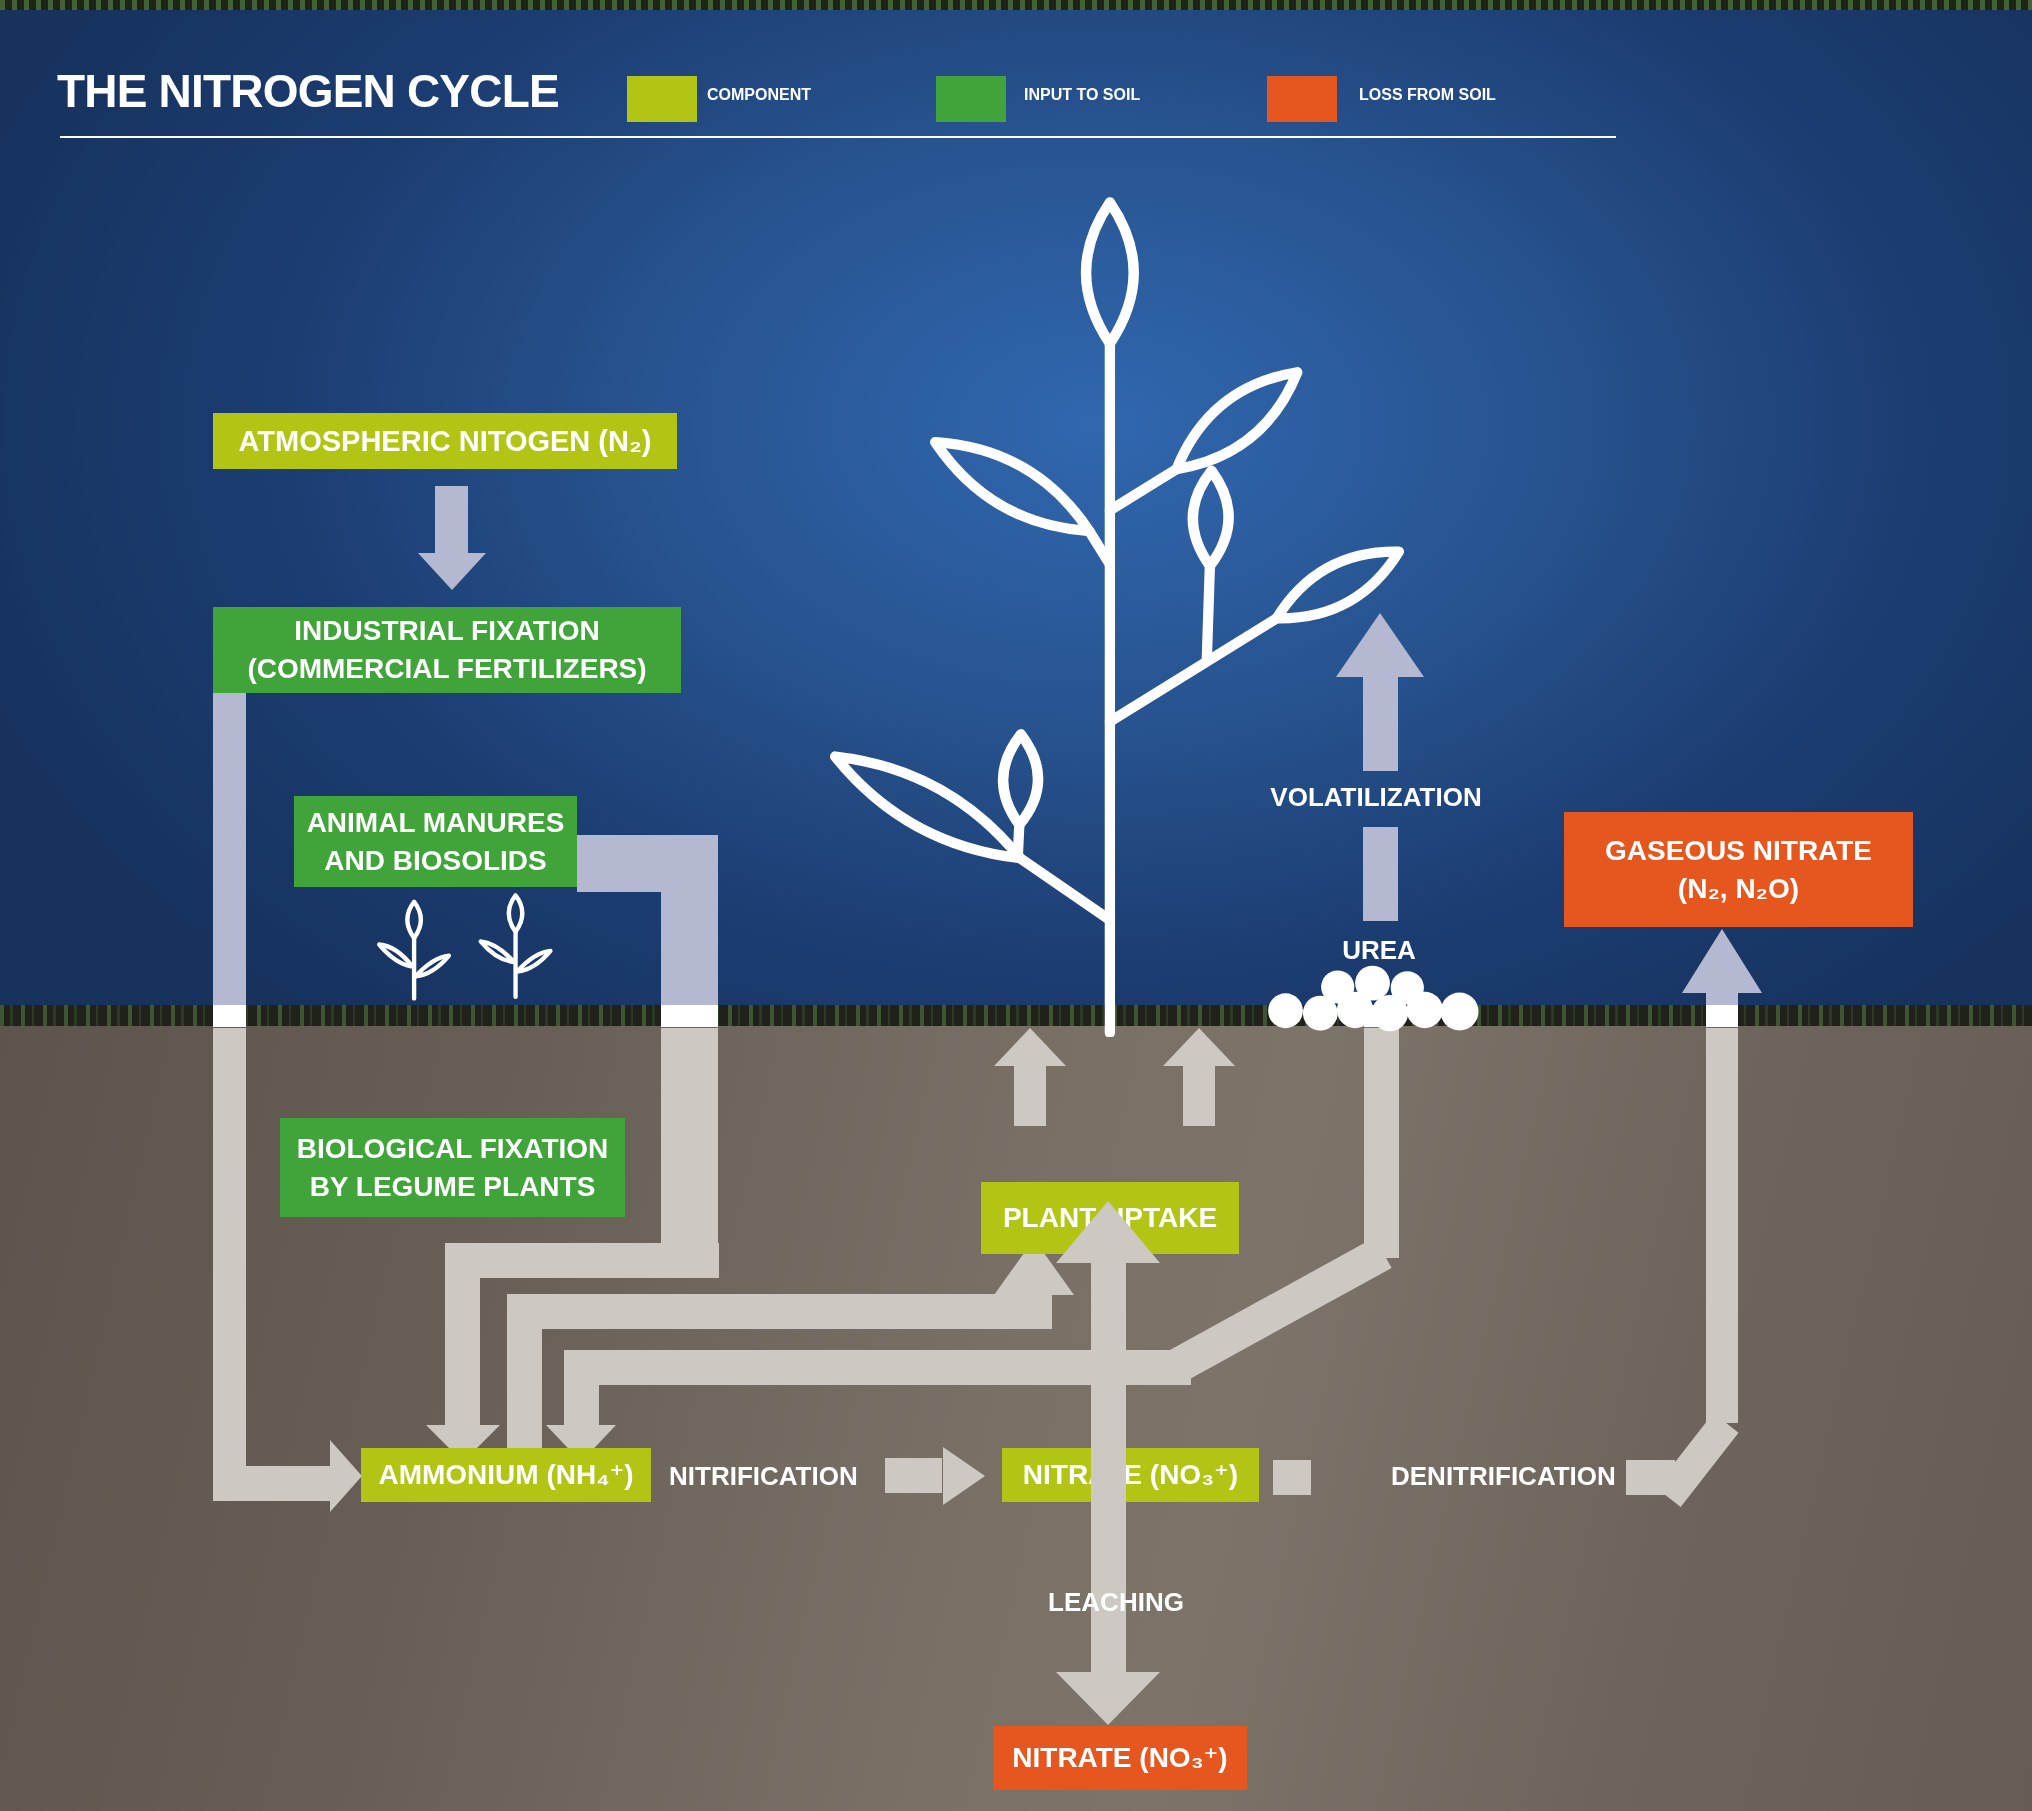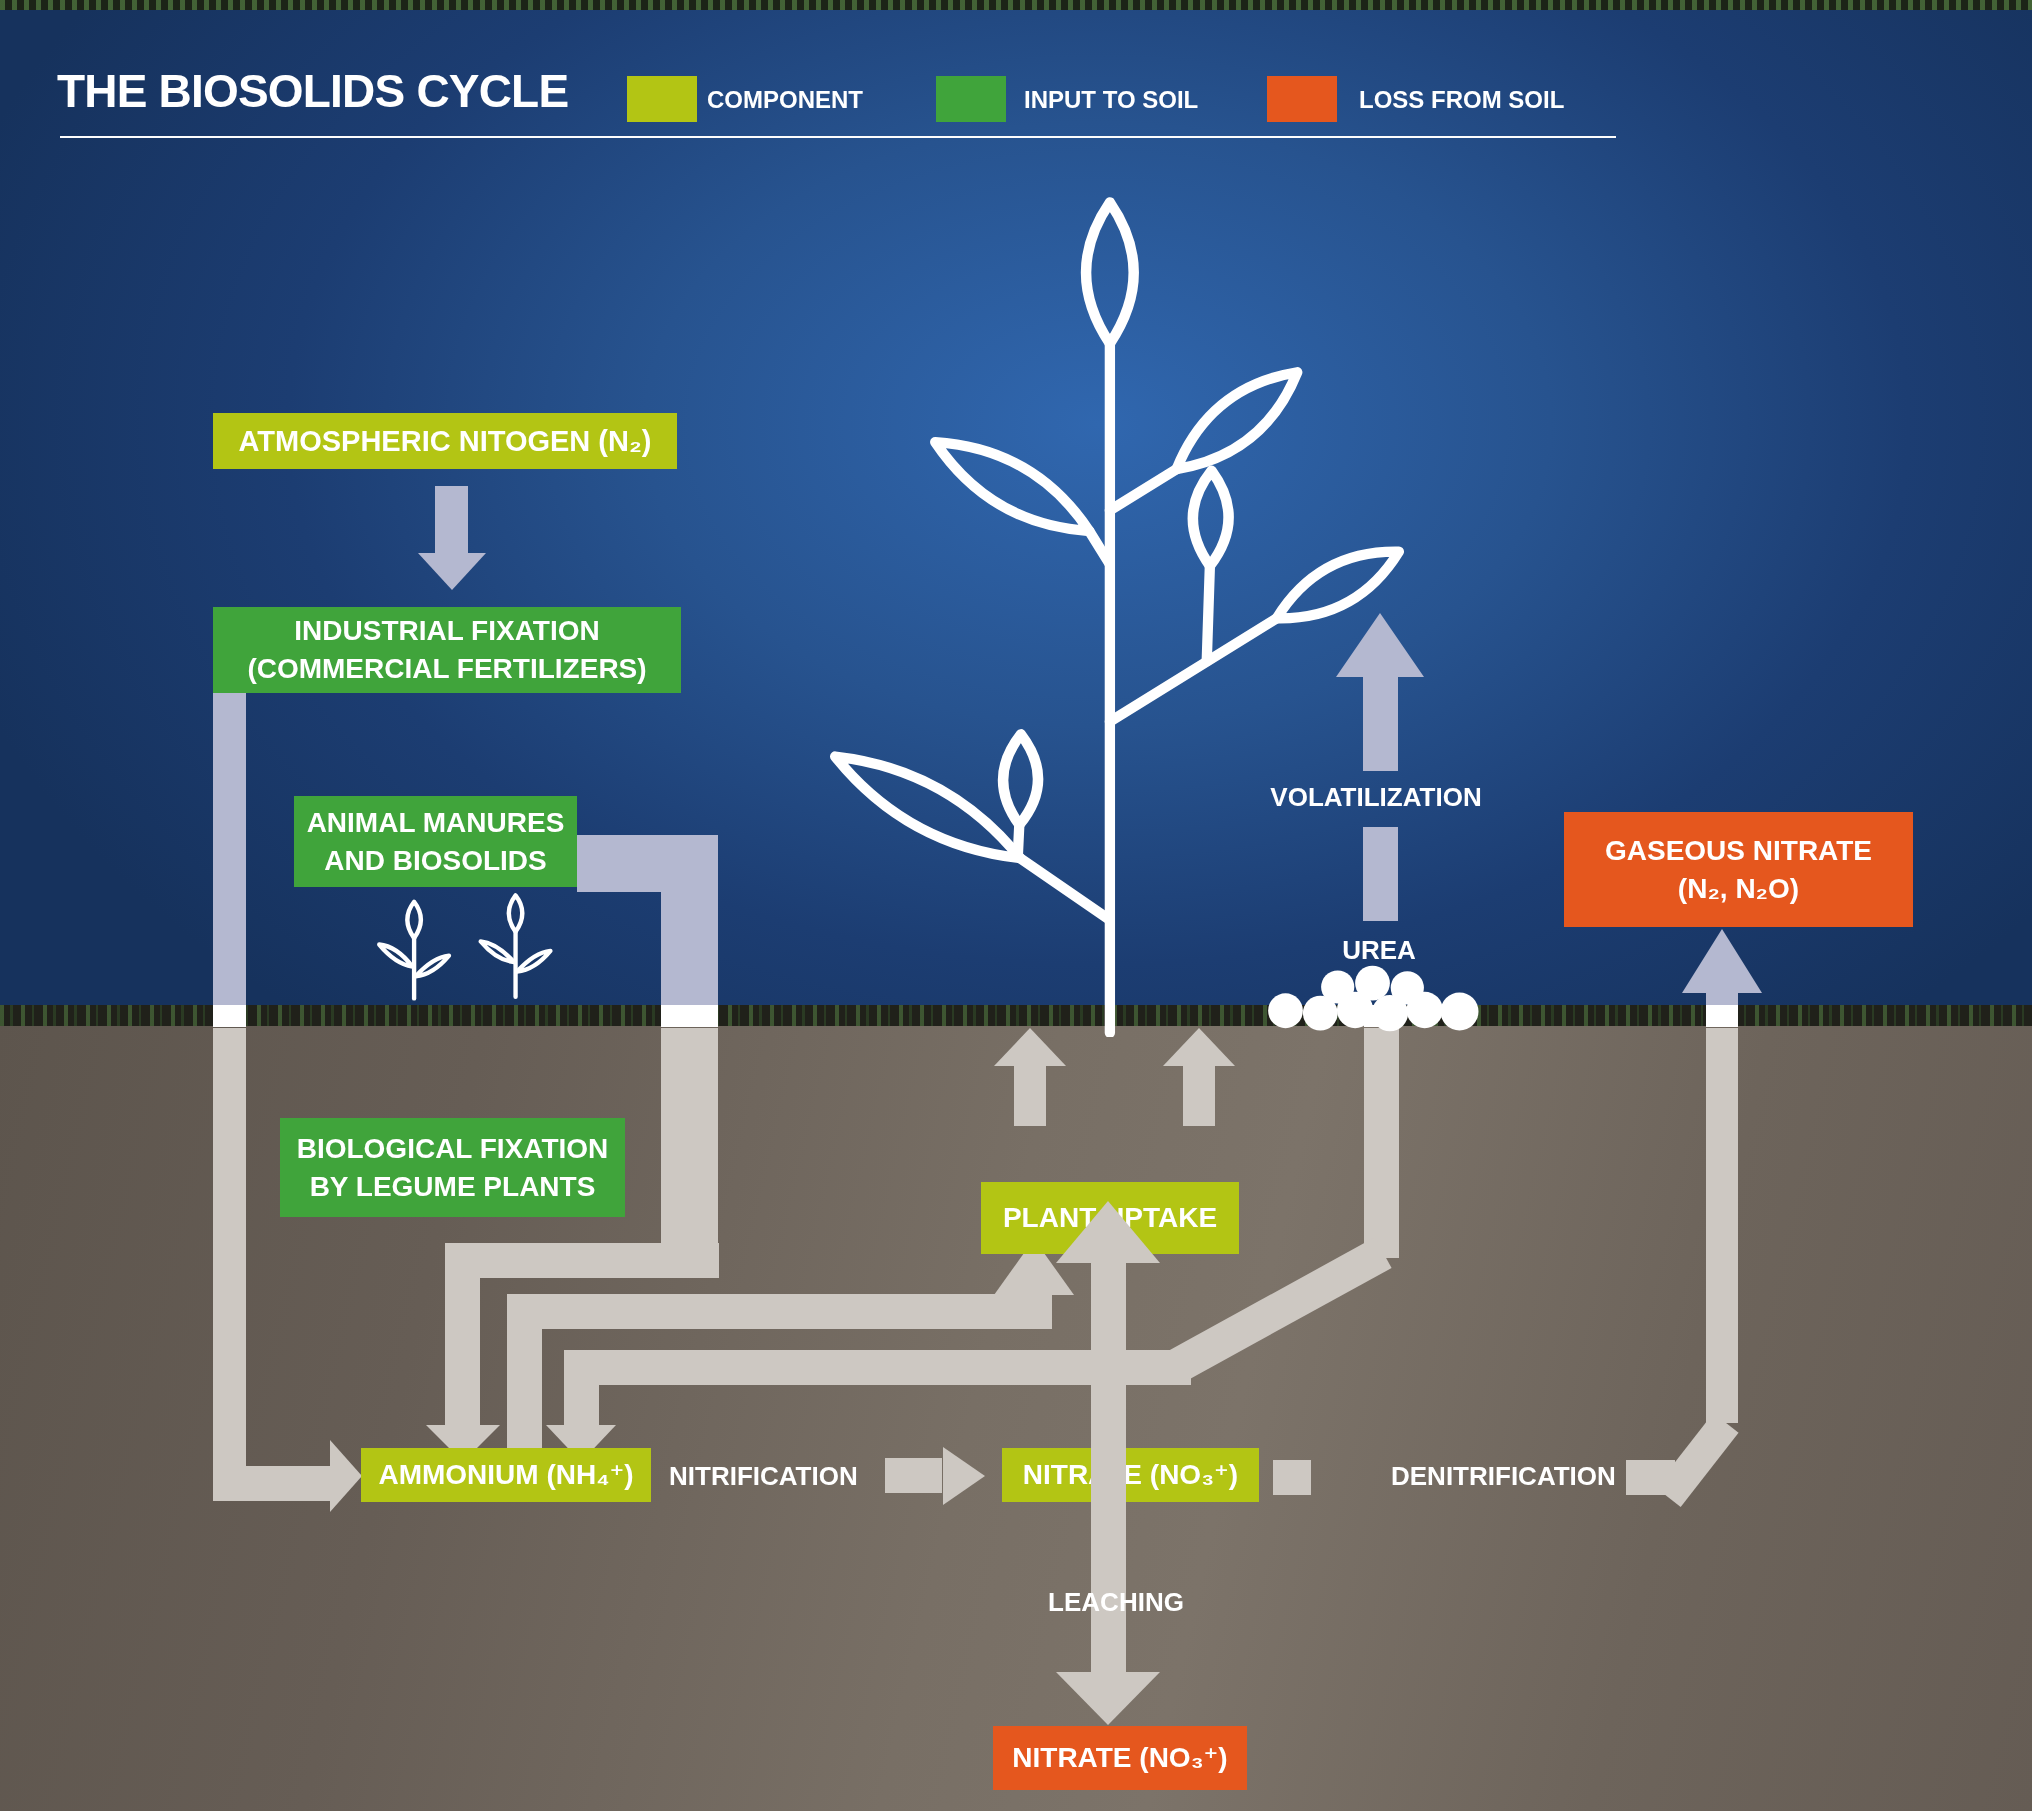--- a/index.html
+++ b/index.html
@@ -19,21 +19,21 @@
                    transparent 4px 10.3px, rgba(60,100,50,.5) 10.3px 12.7px, transparent 12.7px 21.4px);
         opacity:.75;}
   .top-strip{position:absolute;left:0;top:0;width:2033px;height:9.5px;background:#1c2417;}
   .top-strip::after{content:"";position:absolute;inset:0;
         background:repeating-linear-gradient(90deg, rgba(92,140,74,.6) 0 4.8px, transparent 4.8px 12px);}
   
   .page-title{position:absolute;left:57px;top:64px;font-size:46px;font-weight:bold;
         letter-spacing:-0.8px;white-space:nowrap;}
   .title-underline{position:absolute;left:60px;top:136px;width:1556px;height:2.4px;background:#fdfdfd;}
   .legend-swatch{position:absolute;top:76px;width:70px;height:46px;}
-  .legend-label{position:absolute;top:86px;font-size:24px;font-weight:bold;white-space:nowrap;}
+  .legend-label{position:absolute;top:86px;font-size:16px;font-weight:bold;white-space:nowrap;}
   
   .nbox{position:absolute;display:flex;flex-direction:column;justify-content:center;
         align-items:center;text-align:center;font-weight:bold;font-size:28px;
         line-height:38px;z-index:3;}
   .nbox span{position:relative;z-index:5;}
   
   .plabel{position:absolute;font-size:26px;font-weight:bold;white-space:nowrap;z-index:5;}
   .centered{transform:translateX(-50%);}
   
   .pipe{position:absolute;}
@@ -47,21 +47,21 @@
 </head>
 <body>
 
 <div id="stage">
 
   <div class="sky"></div>
   <div class="soil"></div>
   <div class="surface-strip"></div>
   <div class="top-strip"></div>
 
-  <div class="page-title">THE BIOSOLIDS CYCLE</div>
+  <div class="page-title">THE NITROGEN CYCLE</div>
   <div class="title-underline"></div>
 
   <div class="legend-swatch" style="left: 627px; background-color: rgb(179, 197, 20);"></div>
   <div class="legend-label" style="left:707px;">COMPONENT</div>
   <div class="legend-swatch" style="left: 936px; background-color: rgb(64, 164, 59);"></div>
   <div class="legend-label" style="left:1024px;">INPUT TO SOIL</div>
   <div class="legend-swatch" style="left: 1267px; background-color: rgb(229, 87, 30);"></div>
   <div class="legend-label" style="left:1359px;">LOSS FROM SOIL</div>
 
   <div class="pipe pipe-sky" style="left:213px;top:693px;width:33px;height:314px;"></div>

